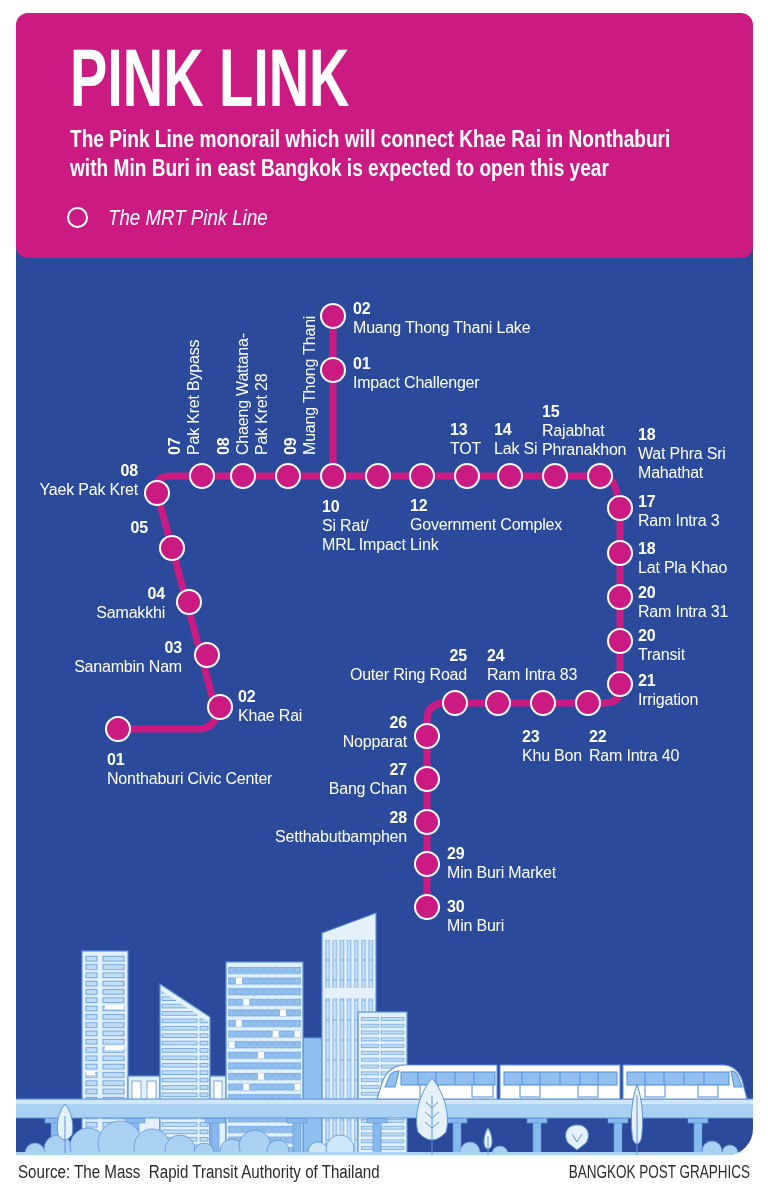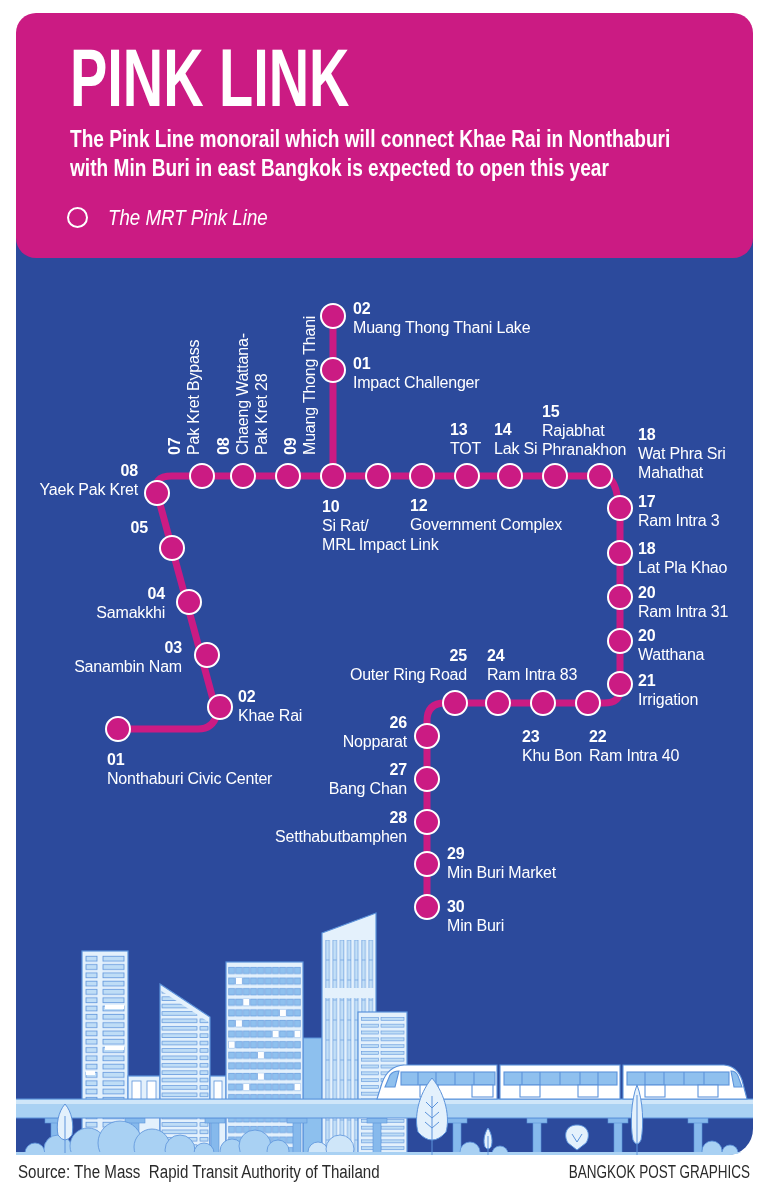--- a/index.html
+++ b/index.html
@@ -1,18 +1,18 @@
 <!DOCTYPE html>
 <html><head>
 <meta charset="utf-8">
 <style>
   html, body { margin:0; padding:0; background:#ffffff; }
   #page { position:relative; width:768px; height:1191px; overflow:hidden; background:#ffffff; font-family:"Liberation Sans", sans-serif; }
   #panel { position:absolute; left:16px; top:232px; width:737px; height:923px; background:#2C4A9C; border-bottom-right-radius:26px; overflow:hidden; }
-  #header { position:absolute; left:16px; top:13px; width:737px; height:245px; background:#CB1B83; border-radius:20px; }
+  #header { position:absolute; left:16px; top:13px; width:737px; height:245px; background:#CB1B83; border-radius:12px; }
   #title { position:absolute; left:54px; top:25px; font-size:81px; line-height:81px; font-weight:bold; color:#fff; white-space:nowrap; transform:scaleX(0.69); transform-origin:0 0; letter-spacing:0px; }
   #subtitle { position:absolute; left:54px; top:112px; font-size:23px; line-height:29px; font-weight:bold; color:#fff; white-space:nowrap; transform:scaleX(0.83); transform-origin:0 0; }
   #subtitle span { display:block; }
   #legend-ring { position:absolute; left:51px; top:194px; width:21px; height:21px; border:2.5px solid #fff; border-radius:50%; box-sizing:border-box; }
   #legend-label { position:absolute; left:92px; top:192px; font-size:22px; line-height:26px; font-style:italic; color:#fff; white-space:nowrap; transform:scaleX(0.85); transform-origin:0 0; }
   svg.layer { position:absolute; left:0; top:0; }
   .stn { position:absolute; width:26px; height:26px; margin:-13px 0 0 -13px; border-radius:50%; background:#CB1B83; border:2.5px solid #ffffff; box-sizing:border-box; }
   .lbl { position:absolute; color:#ffffff; font-size:16px; line-height:19px; letter-spacing:-0.2px; white-space:pre-line; }
   .lbl .num { display:block; font-weight:bold; white-space:nowrap; }
   .lbl .nm { display:block; white-space:pre; }
@@ -278,21 +278,21 @@
   <div class="lbl" style="left:410px;top:496px"><span class="num">12</span><span class="nm">Government Complex</span></div>
   <div class="lbl" style="left:450px;top:420px"><span class="num">13</span><span class="nm">TOT</span></div>
   <div class="lbl" style="left:494px;top:420px"><span class="num">14</span><span class="nm">Lak Si</span></div>
   <div class="lbl" style="left:542px;top:402px"><span class="num">15</span><span class="nm">Rajabhat
 Phranakhon</span></div>
   <div class="lbl" style="left:638px;top:425px"><span class="num">18</span><span class="nm">Wat Phra Sri
 Mahathat</span></div>
   <div class="lbl" style="left:638px;top:492px"><span class="num">17</span><span class="nm">Ram Intra 3</span></div>
   <div class="lbl" style="left:638px;top:539px"><span class="num">18</span><span class="nm">Lat Pla Khao</span></div>
   <div class="lbl" style="left:638px;top:583px"><span class="num">20</span><span class="nm">Ram Intra 31</span></div>
-  <div class="lbl" style="left:638px;top:626px"><span class="num">20</span><span class="nm">Watthana</span></div>
+  <div class="lbl" style="left:638px;top:626px"><span class="num">20</span><span class="nm">Transit</span></div>
   <div class="lbl" style="left:638px;top:671px"><span class="num">21</span><span class="nm">Irrigation</span></div>
   <div class="lbl" style="left:589px;top:727px"><span class="num">22</span><span class="nm">Ram Intra 40</span></div>
   <div class="lbl" style="left:522px;top:727px"><span class="num">23</span><span class="nm">Khu Bon</span></div>
   <div class="lbl" style="left:487px;top:646px"><span class="num">24</span><span class="nm">Ram Intra 83</span></div>
   <div class="lbl r" style="left:467px;top:646px"><span class="num">25</span><span class="nm">Outer Ring Road</span></div>
   <div class="lbl r" style="left:407px;top:713px"><span class="num">26</span><span class="nm">Nopparat</span></div>
   <div class="lbl r" style="left:407px;top:760px"><span class="num">27</span><span class="nm">Bang Chan</span></div>
   <div class="lbl r" style="left:407px;top:808px"><span class="num">28</span><span class="nm">Setthabutbamphen</span></div>
   <div class="lbl" style="left:447px;top:844px"><span class="num">29</span><span class="nm">Min Buri Market</span></div>
   <div class="lbl" style="left:447px;top:897px"><span class="num">30</span><span class="nm">Min Buri</span></div>

